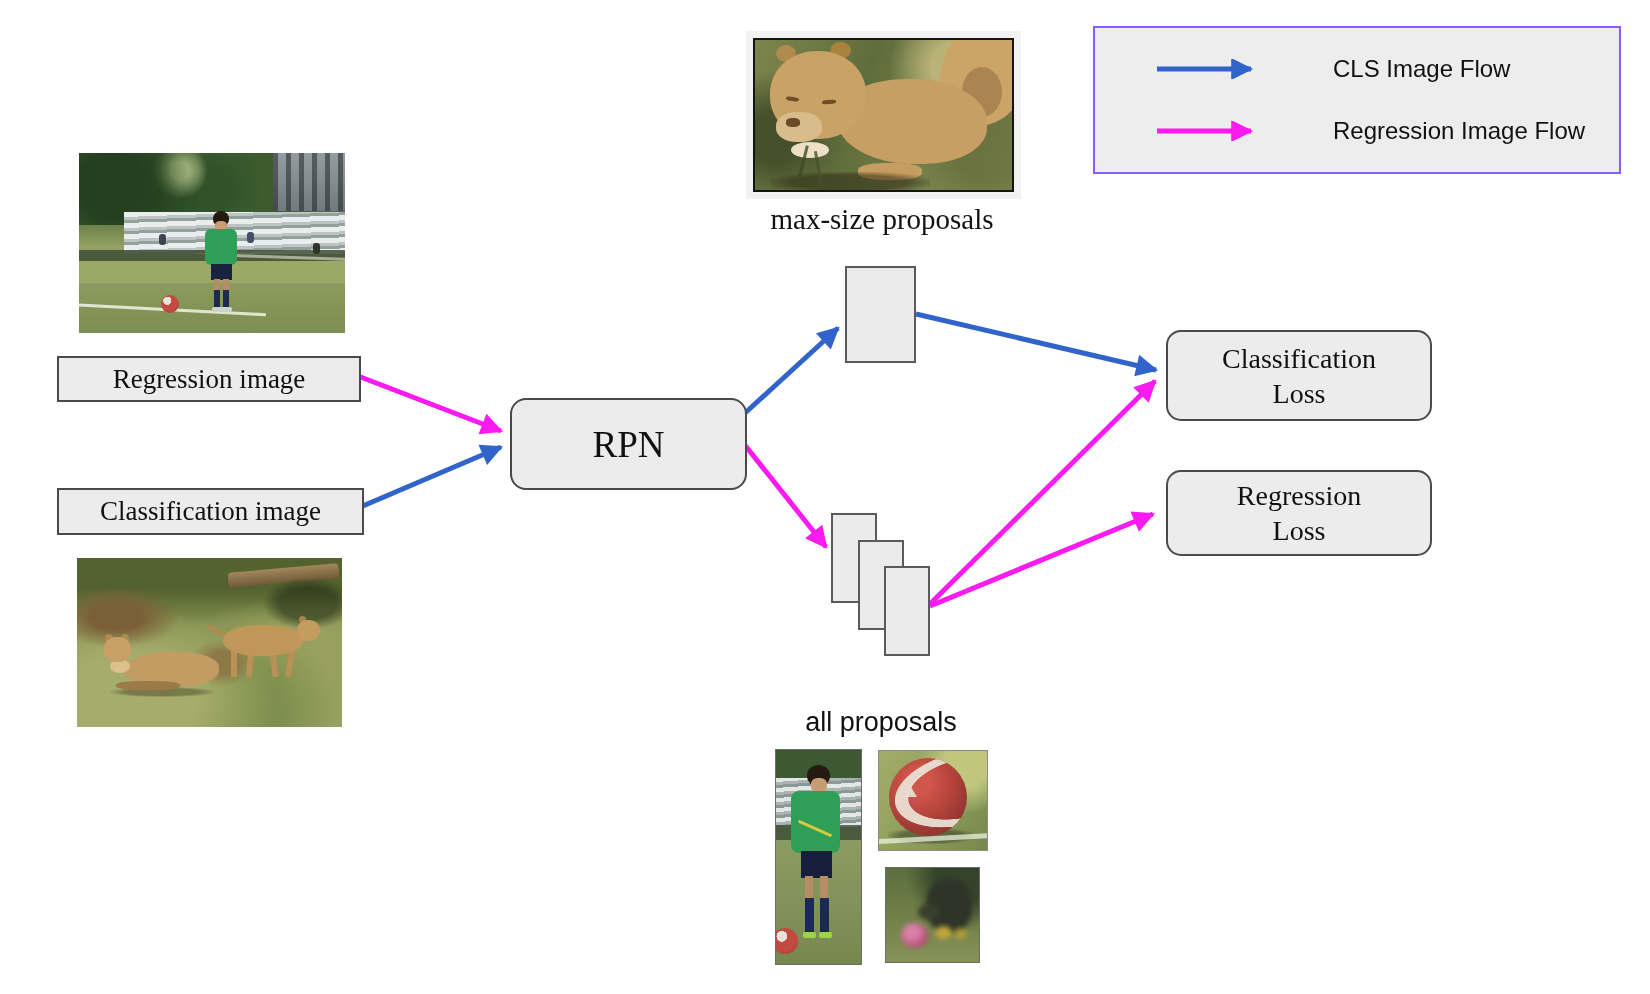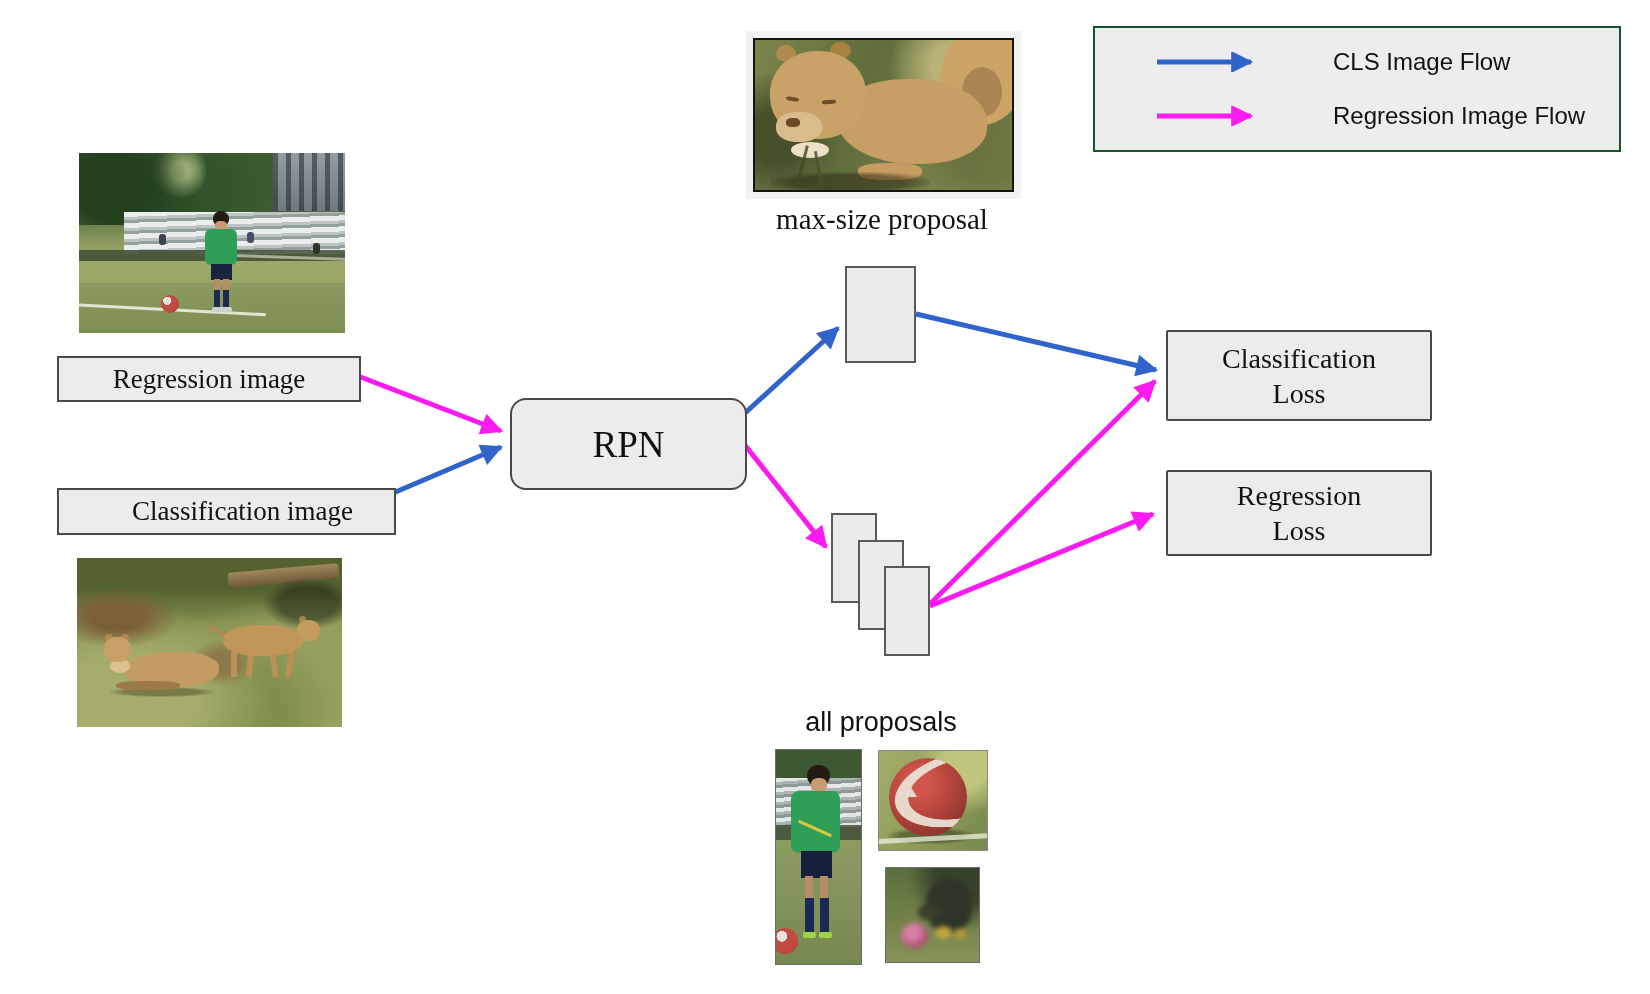--- a/index.html
+++ b/index.html
@@ -12,30 +12,30 @@
   .edge.mag{stroke:var(--det_flow,#fb1af0);}
   .mh-blue{fill:var(--cls_flow,#3164cb);}
   .mh-mag{fill:var(--det_flow,#fb1af0);}
 
   
   .label-box{position:absolute;background:var(--node_fill,#ececec);border:2px solid var(--node_border,#4a4a4a);
              display:flex;align-items:center;justify-content:center;font-size:27px;}
   .rpn-box{position:absolute;left:510px;top:398px;width:233px;height:88px;border-radius:16px;
            background:var(--node_fill,#ececec);border:2px solid var(--node_border,#4a4a4a);
            display:flex;align-items:center;justify-content:center;font-size:37px;}
-  .loss-box{position:absolute;width:262px;border-radius:2px;background:var(--node_fill,#ececec);
+  .loss-box{position:absolute;width:262px;border-radius:15px;background:var(--node_fill,#ececec);
             border:2px solid var(--node_border,#4a4a4a);display:flex;align-items:center;justify-content:center;
             font-size:28px;line-height:1.25;text-align:center;white-space:pre-line;}
   .proposal-box{position:absolute;background:#ebebeb;border:2px solid #5a5a5a;}
   .caption-serif{position:absolute;text-align:center;font-size:29px;}
   .caption-sans{position:absolute;text-align:center;font-size:27px;font-family:"Liberation Sans",sans-serif;}
 
   
-  .legend{position:absolute;left:1093px;top:26px;width:528px;height:126px;background:var(--legend_fill,#ededed);
-          border:2px solid #14532d;box-sizing:border-box;display:flex;flex-direction:column;justify-content:space-evenly;
+  .legend{position:absolute;left:1093px;top:26px;width:528px;height:148px;background:var(--legend_fill,#ededed);
+          border:2px solid #8b5cf6;box-sizing:border-box;display:flex;flex-direction:column;justify-content:space-evenly;
           font-family:"Liberation Sans",sans-serif;}
   .legend-row{display:flex;align-items:center;height:40px;}
   .legend-row svg{margin-left:60px;flex:none;}
   .legend-label{margin-left:68px;font-size:24px;color:#111;}
 
   
   .photo{position:absolute;overflow:hidden;}
   .photo .abs{position:absolute;}
 
   
@@ -208,21 +208,21 @@
       <div class="abs pk-sock1"></div>
       <div class="abs pk-sock2"></div>
       <div class="abs pk-shoes"></div>
     </div>
     <div class="abs ps-ball"></div>
   </div>
 
   <div class="label-box" style="left:57px;top:356px;width:300px;height:42px;">
     <span>Regression image</span>
   </div>
-  <div class="label-box" style="left:57px;top:488px;width:303px;height:43px;padding-left:32px;">
+  <div class="label-box" style="left:57px;top:488px;width:303px;height:43px;">
     <span>Classification image</span>
   </div>
 
   <div class="photo ph-lions">
     <div class="abs pl-log"></div>
     <div class="abs pl-shade"></div>
     <div class="abs pl-lion1">
       <div class="abs l1-shadow"></div>
       <div class="abs l1-body"></div>
       <div class="abs l1-legs"></div>
@@ -259,21 +259,21 @@
       <div class="abs lb-eye2"></div>
       <div class="abs lb-muzzle"></div>
       <div class="abs lb-nose"></div>
       <div class="abs lb-chin"></div>
       <div class="abs lb-paw"></div>
       <div class="abs lb-shadow"></div>
       <div class="abs lb-grass1"></div>
       <div class="abs lb-grass2"></div>
     </div>
   </div>
-  <div class="caption-serif" style="left:747px;top:203px;width:270px;">max-size proposal</div>
+  <div class="caption-serif" style="left:747px;top:203px;width:270px;">max-size proposals</div>
 
   <div class="proposal-box" style="left:845px;top:266px;width:67px;height:93px;"></div>
   <div class="proposal-box" style="left:831px;top:513px;width:42px;height:86px;"></div>
   <div class="proposal-box" style="left:858px;top:540px;width:42px;height:86px;"></div>
   <div class="proposal-box" style="left:884px;top:566px;width:42px;height:86px;"></div>
 
   <div class="caption-sans" style="left:756px;top:692px;width:250px;margin-top:15px;">all proposals</div>
 
   <div class="loss-box" style="left:1166px;top:330px;height:87px;">
     <span>Classification

